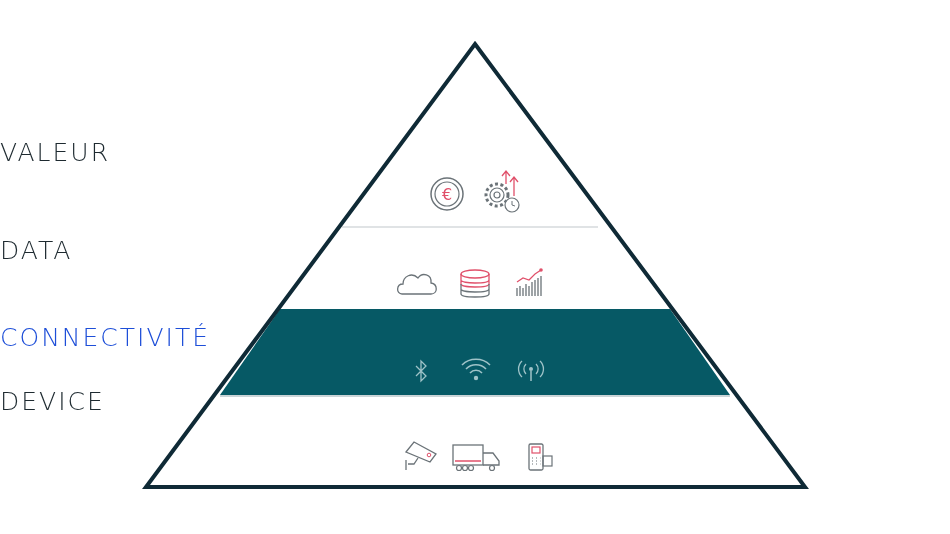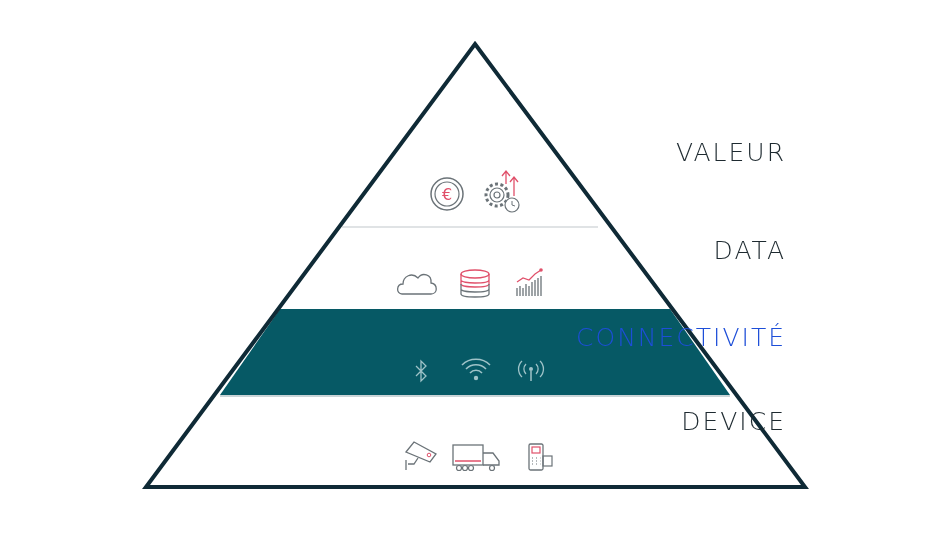--- a/index.html
+++ b/index.html
@@ -1,18 +1,18 @@
 <!DOCTYPE html>
 <html><head>
 <meta charset="utf-8">
 <style>
   html,body{margin:0;padding:0;background:#ffffff;}
   body{width:950px;height:534px;position:relative;overflow:hidden;font-family:"DejaVu Sans","Liberation Sans",sans-serif;}
   svg{position:absolute;left:0;top:0;}
-  .label{position:absolute;left:0;width:754px;text-align:right;letter-spacing:2px;font-size:25px;color:#1e2a30;font-weight:300;margin-left:32px;}
+  .label{position:absolute;left:0;width:754px;text-align:left;letter-spacing:2px;font-size:25px;color:#1e2a30;font-weight:300;}
   .label.light{color:#1d4ed8;}
 </style>
 </head>
 <body>
 
 <svg width="950" height="534" viewBox="0 0 950 534">
 
   <polygon points="280,309 670,309 730,395 220,395" fill="#065965"></polygon>
 
   <line x1="342" y1="227" x2="598" y2="227" stroke="#d6dadc" stroke-width="1.5"></line>
@@ -83,13 +83,13 @@
     <rect x="-8" y="-14" width="14" height="26" rx="1.5" fill="none" stroke="#6b7378" stroke-width="1.3"></rect>
     <rect x="-5" y="-11" width="8" height="6" fill="none" stroke="#e0506a" stroke-width="1.2"></rect>
     <rect x="6" y="-2" width="9" height="10" fill="none" stroke="#6b7378" stroke-width="1.2"></rect>
     <path d="M-5,0 h1 M-1,0 h1 M3,0 h0.5 M-5,3 h1 M-1,3 h1 M3,3 h0.5 M-5,6 h1 M-1,6 h1 M3,6 h0.5" stroke="#6b7378" stroke-width="1.2"></path>
   </g>
 </svg>
 
 <div class="label" style="top:138px;">VALEUR</div>
 <div class="label" style="top:236px;">DATA</div>
 <div class="label light" style="top:323px;">CONNECTIVITÉ</div>
-<div class="label" style="top:407px;">DEVICE</div>
+<div class="label" style="top:387px;">DEVICE</div>
 
 </body></html>

